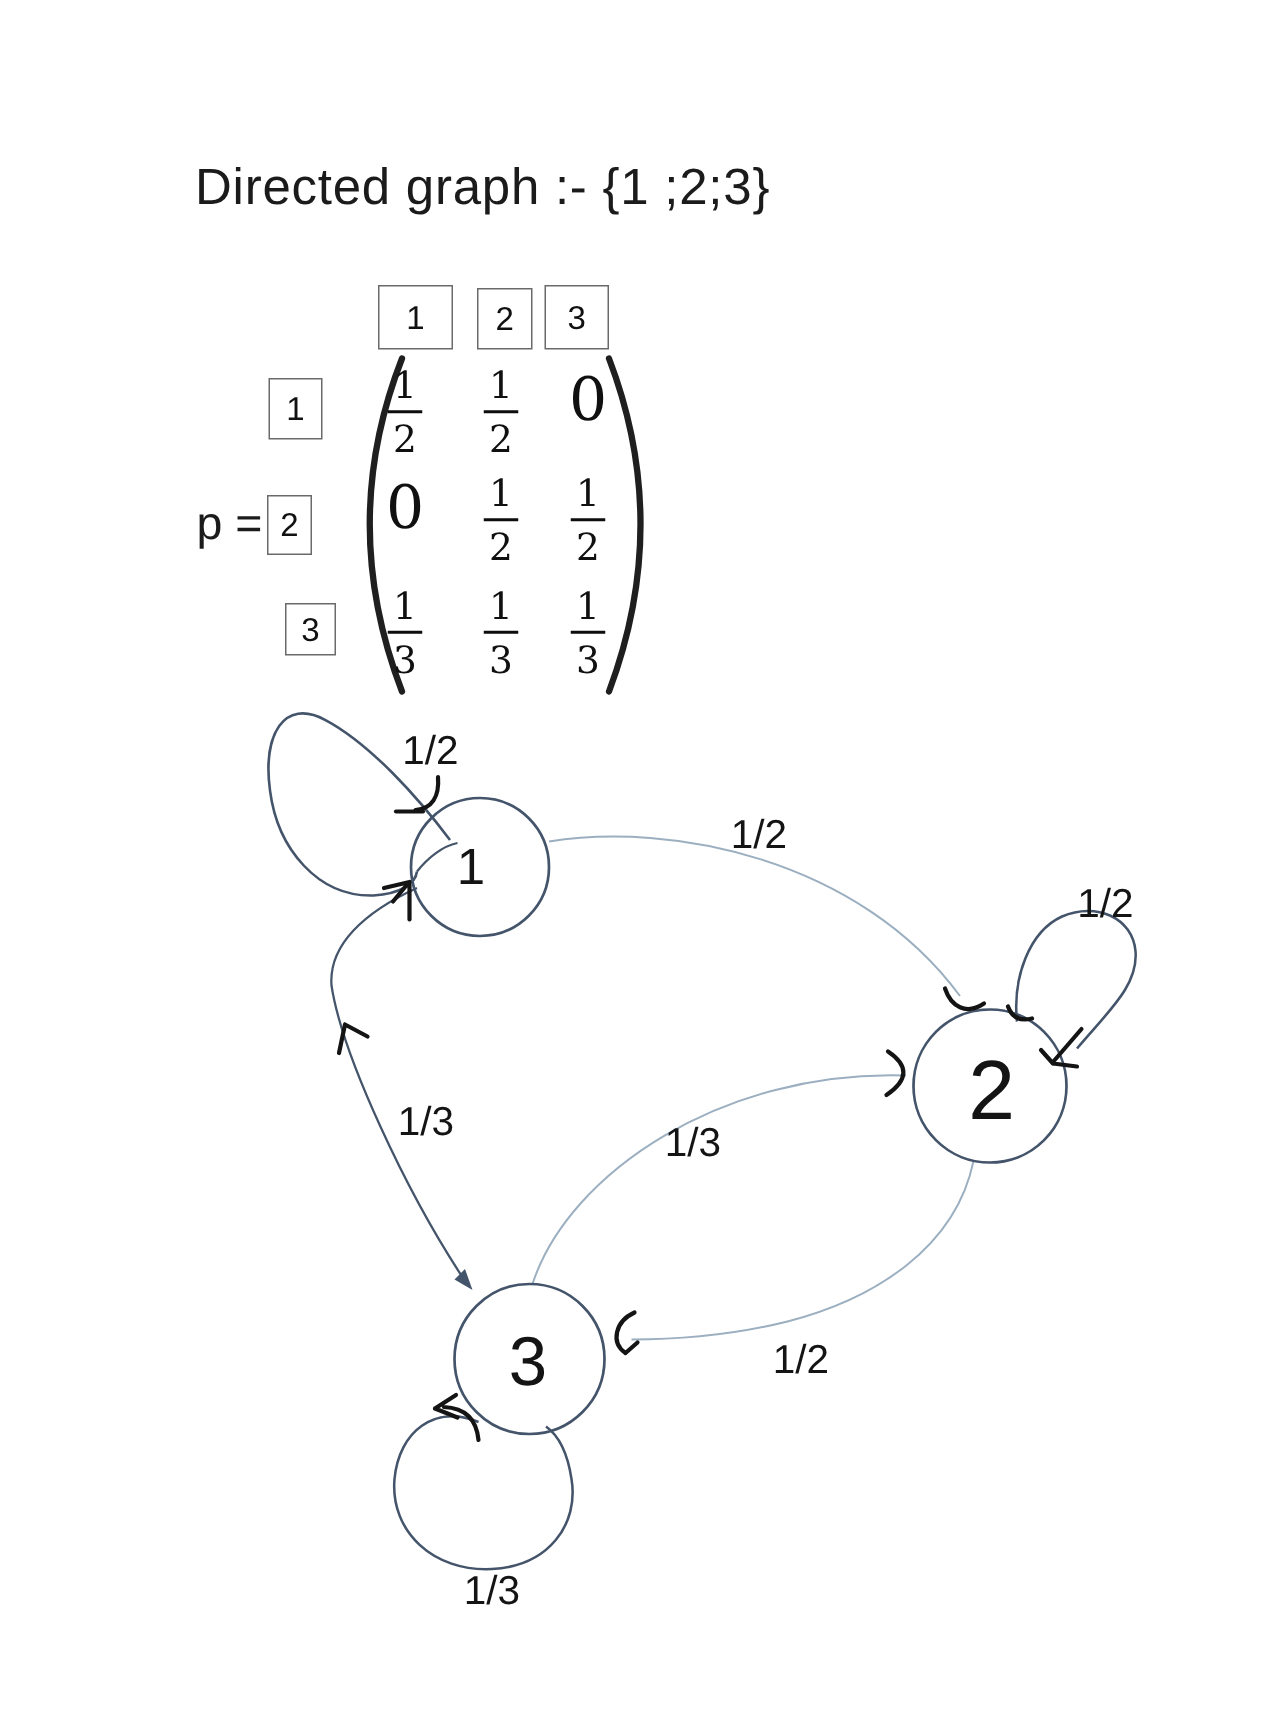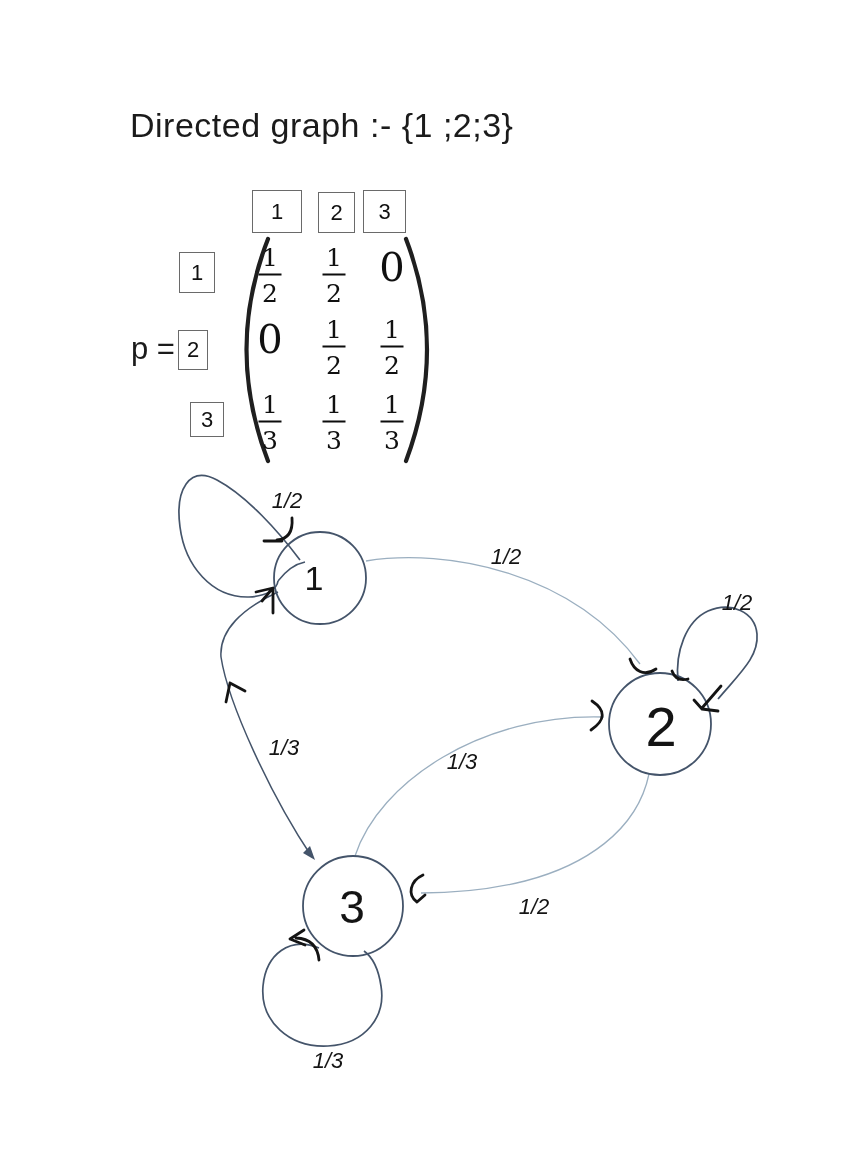--- a/index.html
+++ b/index.html
@@ -23,21 +23,21 @@
     font-size:22px;color:#111;background:#fff;box-sizing:border-box;
   }
   .matnum{font-family:"DejaVu Serif","Liberation Serif",serif;color:#101010;}
   .zero{font-size:40px;}
   .frac{display:flex;flex-direction:column;align-items:center;line-height:1;
         font-family:"DejaVu Serif","Liberation Serif",serif;color:#101010;font-size:25px;}
   .frac .num{padding-bottom:4px;}
   .frac .bar{width:23px;height:2px;background:#0d0d0d;}
   .frac .den{padding-top:5px;}
   .node-label{color:#141414;line-height:1;}
-  .edge-label{font-size:22px;color:#141414;white-space:nowrap;font-style:italic;}
+  .edge-label{font-size:27px;color:#141414;white-space:nowrap;}
   svg{position:absolute;left:0;top:0;}
   .stroke-dark{stroke:var(--node-stroke);fill:none;}
   .stroke-light{stroke:var(--edge-light);fill:none;}
   .stroke-hand{stroke:var(--hand-arrow);fill:none;stroke-linecap:round;stroke-linejoin:round;}
   .stroke-paren{stroke:#1f1f1f;fill:none;stroke-linecap:round;}
 </style>
 </head>
 <body>
 
 <div class="canvas">

